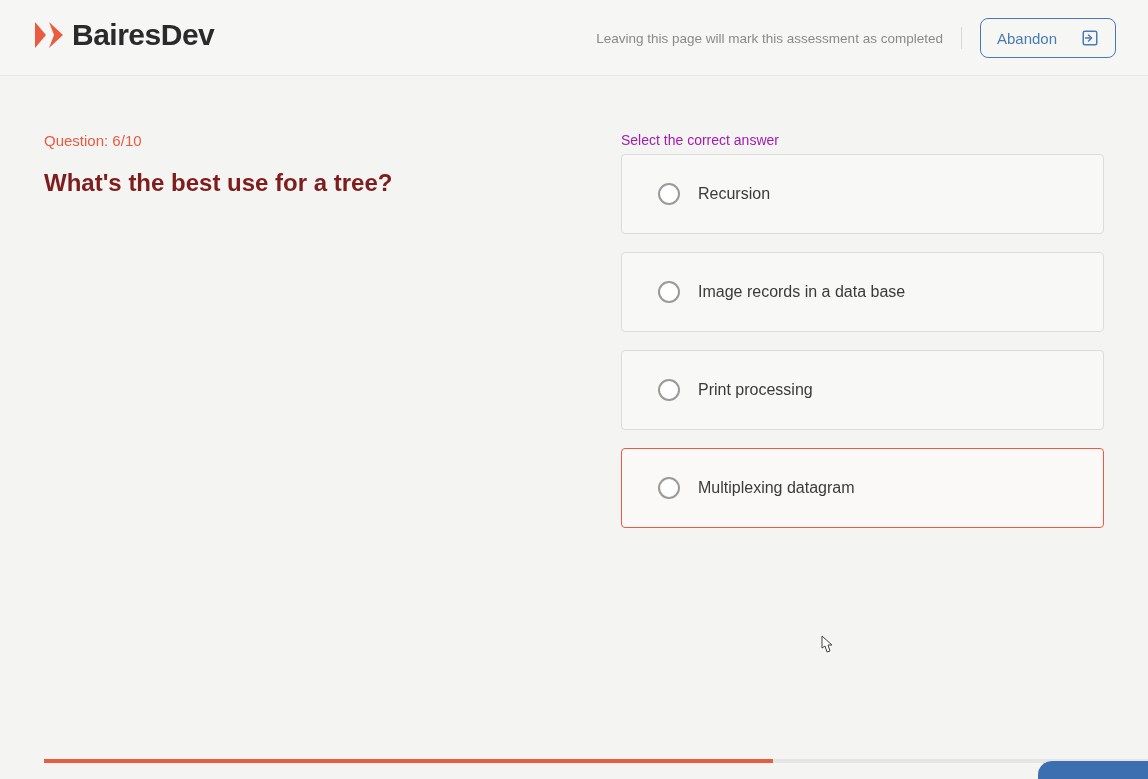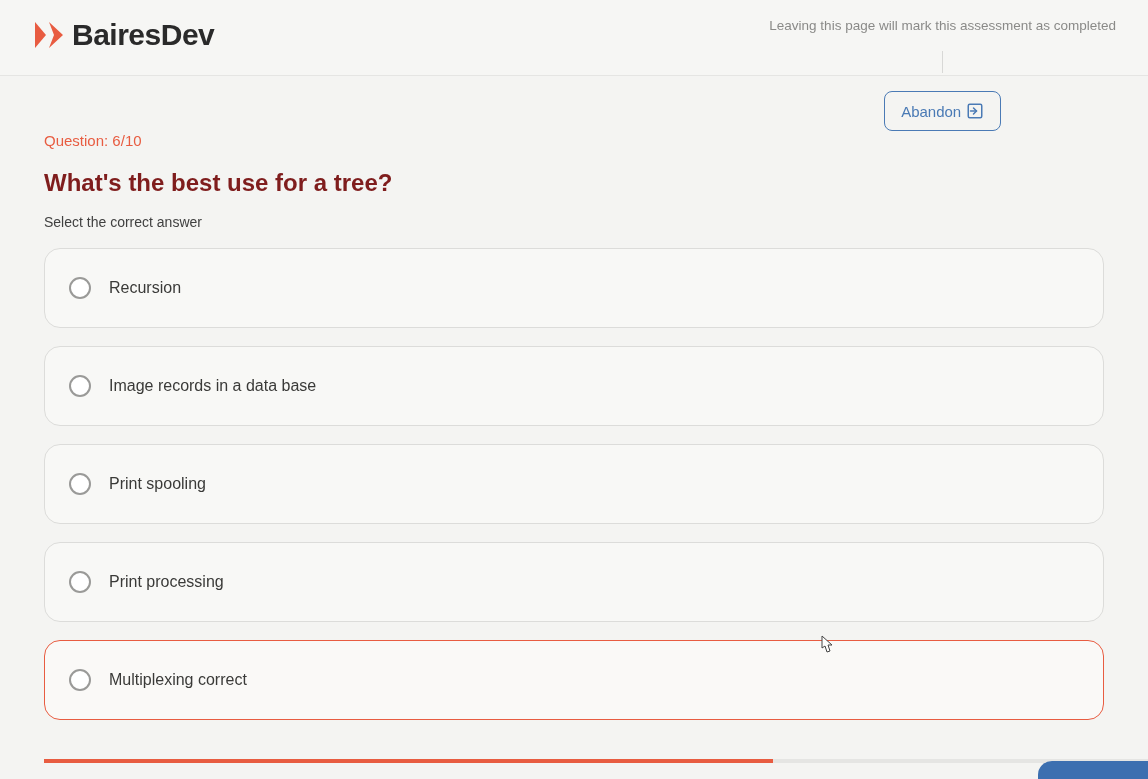--- a/index.html
+++ b/index.html
@@ -36,87 +36,85 @@
       font-size: 30px;
       font-weight: 600;
       color: #2a2a2a;
       letter-spacing: -0.5px;
       margin-left: 4px;
     }
     .header-right {
       display: flex;
       align-items: center;
       gap: 18px;
-      flex-direction: column;
     }
     .leaving-text {
       font-size: 13.5px;
       color: #8a8a88;
     }
     .divider {
       width: 1px;
       height: 22px;
       background: #d8d8d6;
     }
     .abandon-btn {
       display: inline-flex;
       align-items: center;
-      gap: 5px;
+      gap: 24px;
       border: 1.5px solid #4a7ab5;
       color: #4a7ab5;
       background: transparent;
       padding: 10px 16px;
       border-radius: 8px;
       font-size: 15px;
       font-weight: 500;
       cursor: pointer;
     }
     .abandon-btn svg { display: block; }
     .content {
       display: flex;
       padding: 56px 44px 0 44px;
-      gap: 16px;
-      flex-direction: column;
+      gap: 57px;
     }
     .left-col {
       width: 520px;
       flex-shrink: 0;
     }
     .right-col {
       flex: 1;
     }
     .question-counter {
       color: #e85c41;
       font-size: 15px;
       margin-bottom: 18px;
     }
     .question-text {
       font-size: 24px;
       font-weight: 700;
       color: #7f1d1d;
       line-height: 1.3;
     }
     .instruction {
-      color: #404040;
+      color: #a21caf;
       font-size: 14px;
-      margin-bottom: 18px;
+      margin-bottom: 6px;
     }
     .options {
       display: flex;
       flex-direction: column;
       gap: 18px;
     }
     .option {
       display: flex;
       align-items: center;
       gap: 18px;
-      padding: 28px 24px;
+      padding: 28px 36px;
       background: #f8f8f6;
       border: 1px solid #dcdcda;
-      border-radius: 16px;
+      border-radius: 4px;
       cursor: pointer;
     }
     .option.highlight {
       border: 1.5px solid #e85c41;
       background: #faf9f7;
     }
     .radio {
       width: 22px;
       height: 22px;
       border: 2px solid #9a9a98;
@@ -197,29 +195,25 @@
       <div class="option">
         <span class="radio"></span>
         <span class="option-label">Recursion</span>
       </div>
       <div class="option">
         <span class="radio"></span>
         <span class="option-label">Image records in a data base</span>
       </div>
       <div class="option">
         <span class="radio"></span>
-        <span class="option-label">Print spooling</span>
-      </div>
-      <div class="option">
-        <span class="radio"></span>
         <span class="option-label">Print processing</span>
       </div>
       <div class="option highlight">
         <span class="radio"></span>
-        <span class="option-label">Multiplexing correct</span>
+        <span class="option-label">Multiplexing datagram</span>
       </div>
     </div>
   </div>
 </div>
 
 <div class="cursor">
   <svg width="20" height="22" viewBox="0 0 20 22">
     <path d="M6 2 L6 14 L9 12 L11 18 L14 17 L12 11 L16 11 Z" fill="#fdfdfb" stroke="#444" stroke-width="1"></path>
   </svg>
 </div>

